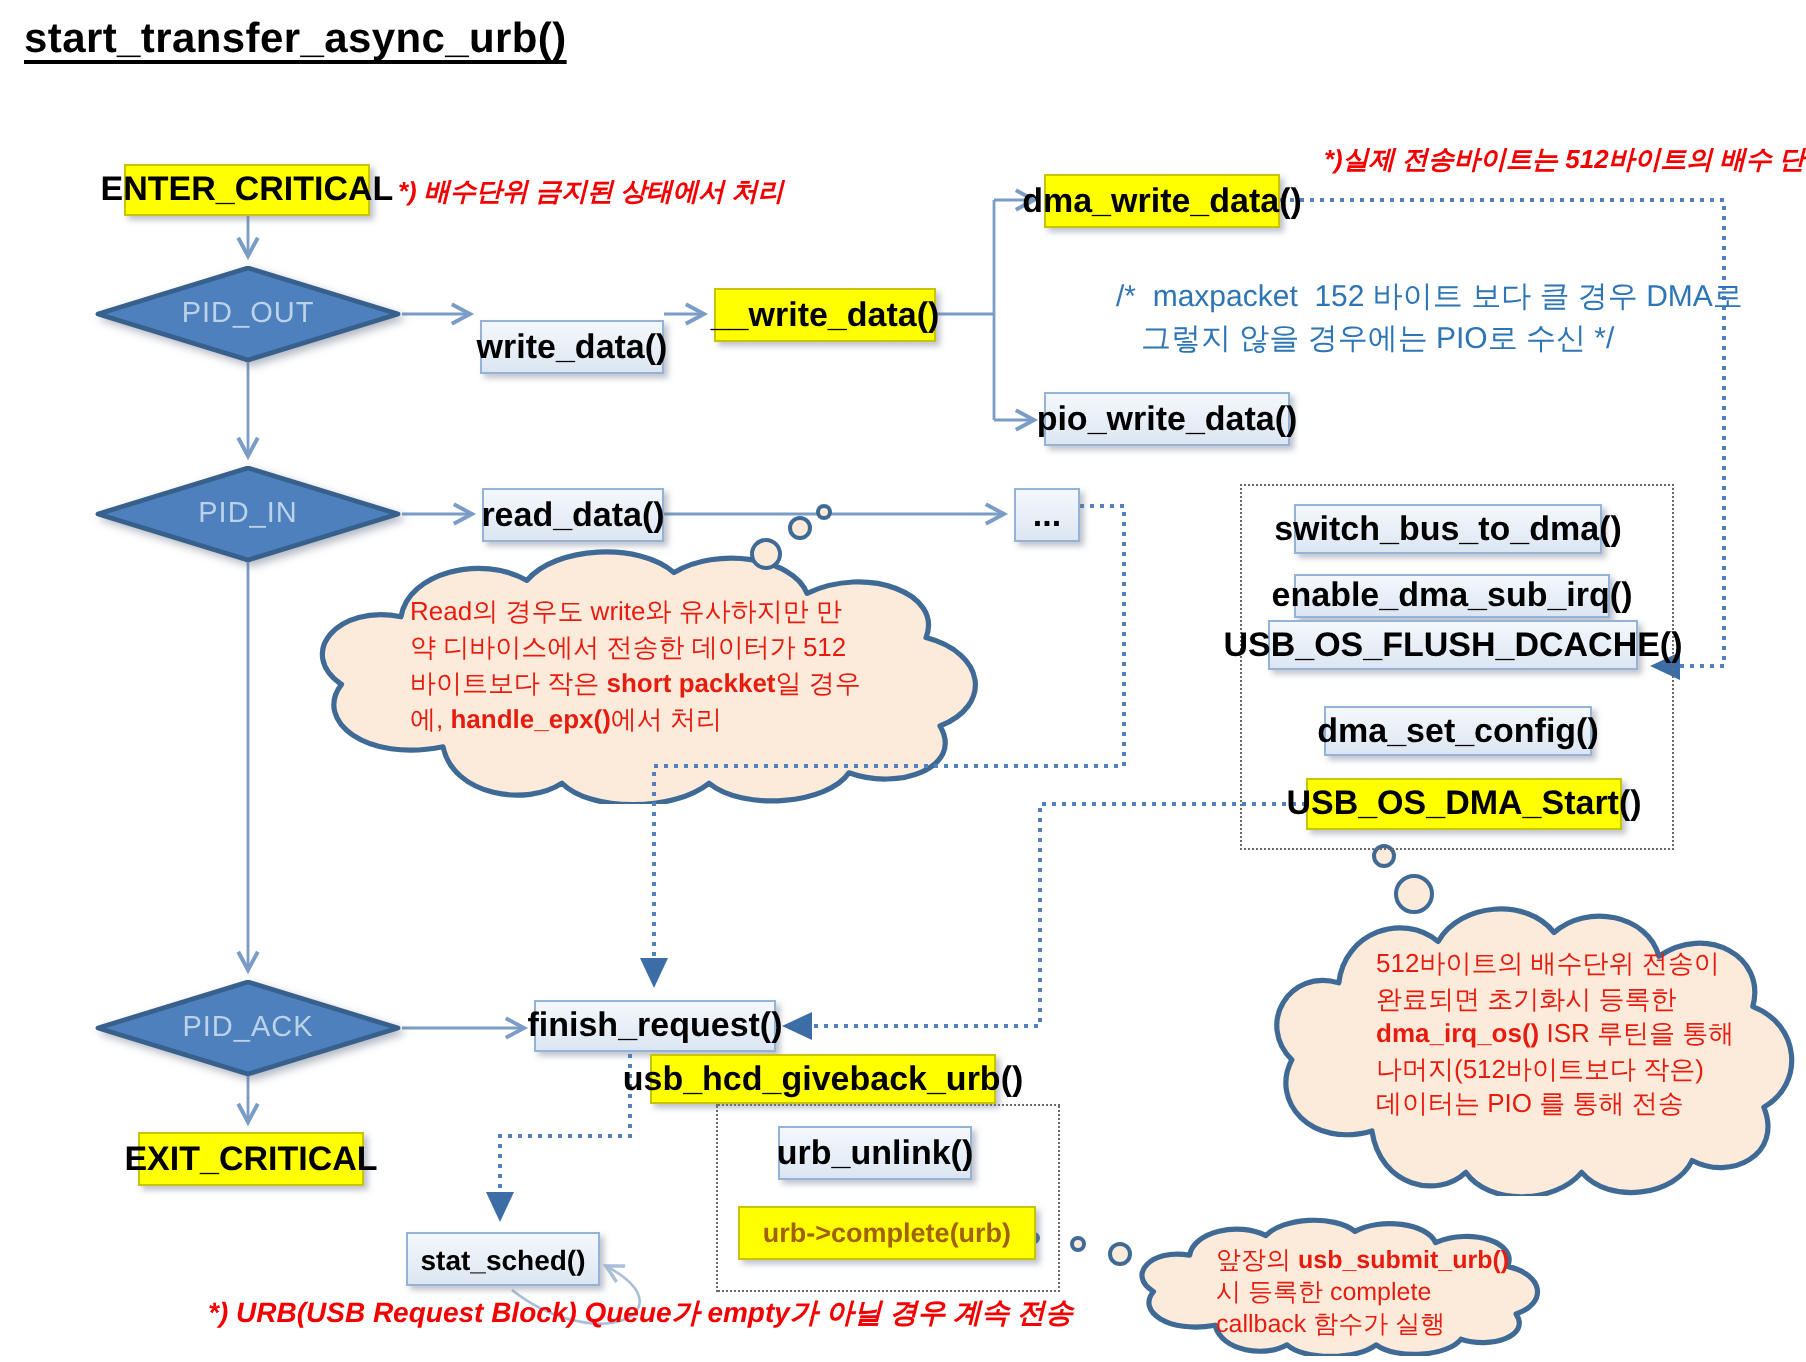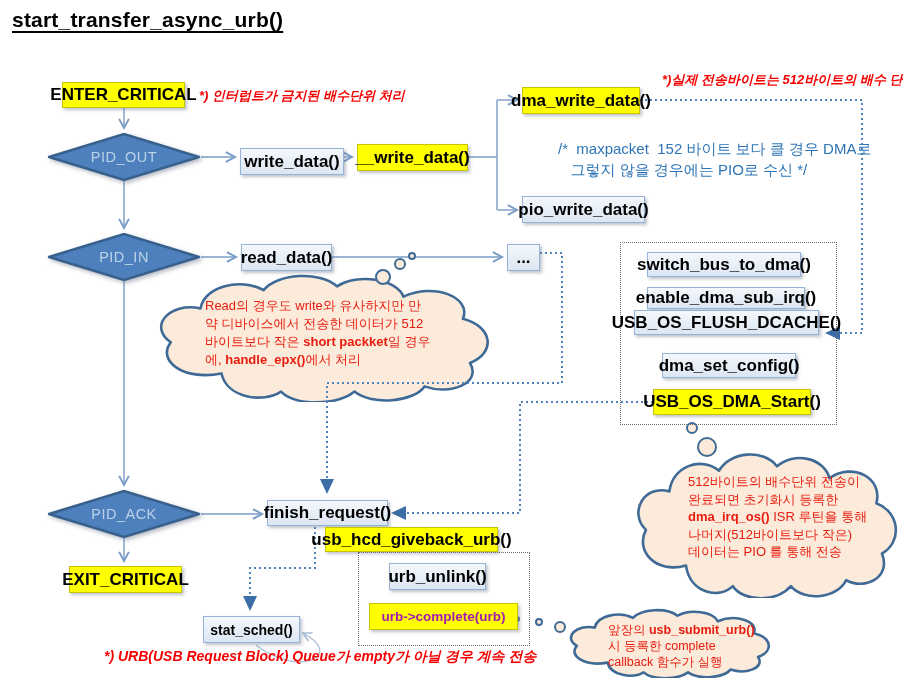--- a/index.html
+++ b/index.html
@@ -13,21 +13,21 @@
     letter-spacing:0.2px;
   }
   .box{
     position:absolute;display:flex;align-items:center;justify-content:center;
     font-size:17px;font-weight:bold;color:#000;white-space:nowrap;
     background:linear-gradient(180deg,#f4f8fc 0%,#dce6f2 100%);
     border:1px solid #95B3D7;box-shadow:2px 2px 3px rgba(110,120,140,.45);
     box-sizing:border-box;z-index:3;
   }
   .ybox{background:#FFFF00;border:1px solid #c9c400;}
-  .redtext{color:#a21caf;}
+  .redtext{color:#a16207;}
   .dottedrect{position:absolute;border:1px dotted #6a6a6a;box-sizing:border-box;z-index:2;background:transparent;}
   .diamond{position:absolute;width:154px;height:48px;z-index:3;}
   .diamond svg{position:absolute;left:0;top:0;filter:drop-shadow(2px 2px 2px rgba(100,110,130,.5));}
   .diamond .dlabel{
     position:absolute;left:0;top:0;width:100%;height:100%;display:flex;align-items:center;justify-content:center;
     font-size:14.5px;color:#BCD2E8;letter-spacing:.5px;
   }
   .note{position:absolute;color:#f50000;font-weight:bold;font-style:italic;white-space:nowrap;z-index:4;}
   #note-interrupt{left:199px;top:87px;font-size:13px;}
   #note-bytes{left:662px;top:71px;font-size:13px;}
@@ -39,21 +39,21 @@
   .cloud{position:absolute;z-index:1;}
   .cloud svg{width:100%;height:100%;}
   .cloudtext{position:absolute;color:#e81c0e;font-size:13px;line-height:18px;white-space:nowrap;z-index:2;}
   #cloudtext-read{left:205px;top:297px;}
   #cloudtext-dma{left:688px;top:473px;line-height:17.5px;}
   #cloudtext-callback{left:608px;top:622px;font-size:12.5px;line-height:16px;}
   #connectors{position:absolute;left:0;top:0;z-index:2;}
   
   #n-enter{left:62px;top:82px;width:123px;height:26px;}
   #d-pidout{left:47px;top:133px;}
-  #n-write{left:240px;top:148px;width:104px;height:27px;}
+  #n-write{left:240px;top:160px;width:92px;height:27px;}
   #n-write2{left:357px;top:144px;width:111px;height:27px;}
   #n-dmawrite{left:522px;top:87px;width:118px;height:27px;}
   #n-piowrite{left:522px;top:196px;width:123px;height:27px;}
   #d-pidin{left:47px;top:233px;}
   #n-read{left:241px;top:244px;width:91px;height:27px;}
   #n-dots{left:507px;top:244px;width:33px;height:27px;}
   #r-dma{left:620px;top:242px;width:217px;height:183px;}
   #n-switch{left:647px;top:252px;width:154px;height:25px;}
   #n-enable{left:647px;top:287px;width:158px;height:22px;}
   #n-flush{left:634px;top:310px;width:185px;height:25px;}
@@ -193,19 +193,19 @@
       </svg>
     <div class="dlabel">PID_IN</div>
   </div>
   <div class="diamond" id="d-pidack">
     <svg width="154" height="48">
         <polygon points="77,1 152,24 77,47 2,24" fill="#4D80BC" stroke="#38608C" stroke-width="2.4" stroke-linejoin="round"></polygon>
       </svg>
     <div class="dlabel">PID_ACK</div>
   </div>
 
-  <div class="note" id="note-interrupt">*) 인터럽트가 금지된 배수단위 처리</div>
+  <div class="note" id="note-interrupt">*) 배수단위 금지된 상태에서 처리</div>
   <div class="note" id="note-bytes">*)실제 전송바이트는 512바이트의 배수 단위만</div>
   <div class="note" id="note-queue">*) URB(USB Request Block) Queue가 empty가 아닐 경우 계속 전송</div>
 
   <div id="comment"><div><span>/*  maxpacket  152 바이트 보다 클 경우 DMA로</span></div><div><span>   그렇지 않을 경우에는 PIO로 수신 */</span></div></div>
 
 </div>
 
 </body></html>

